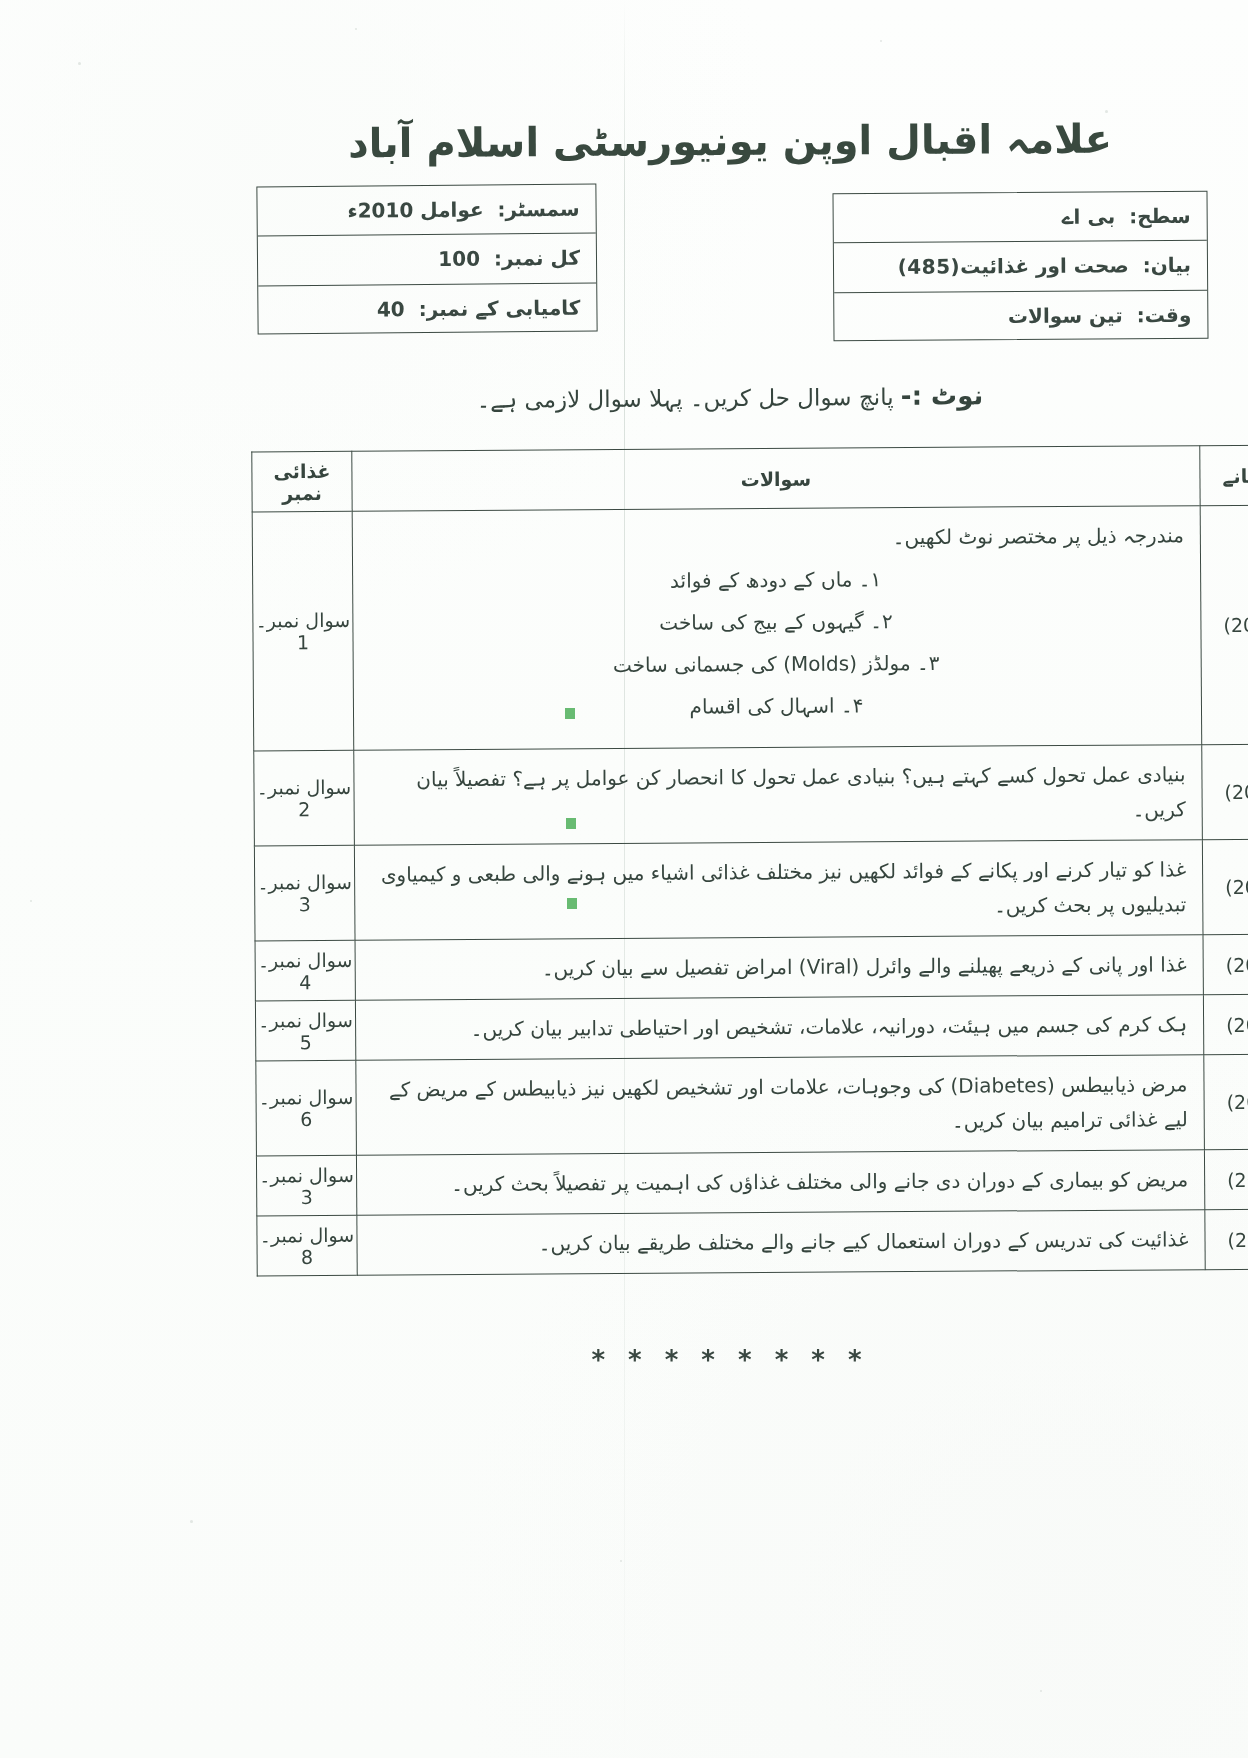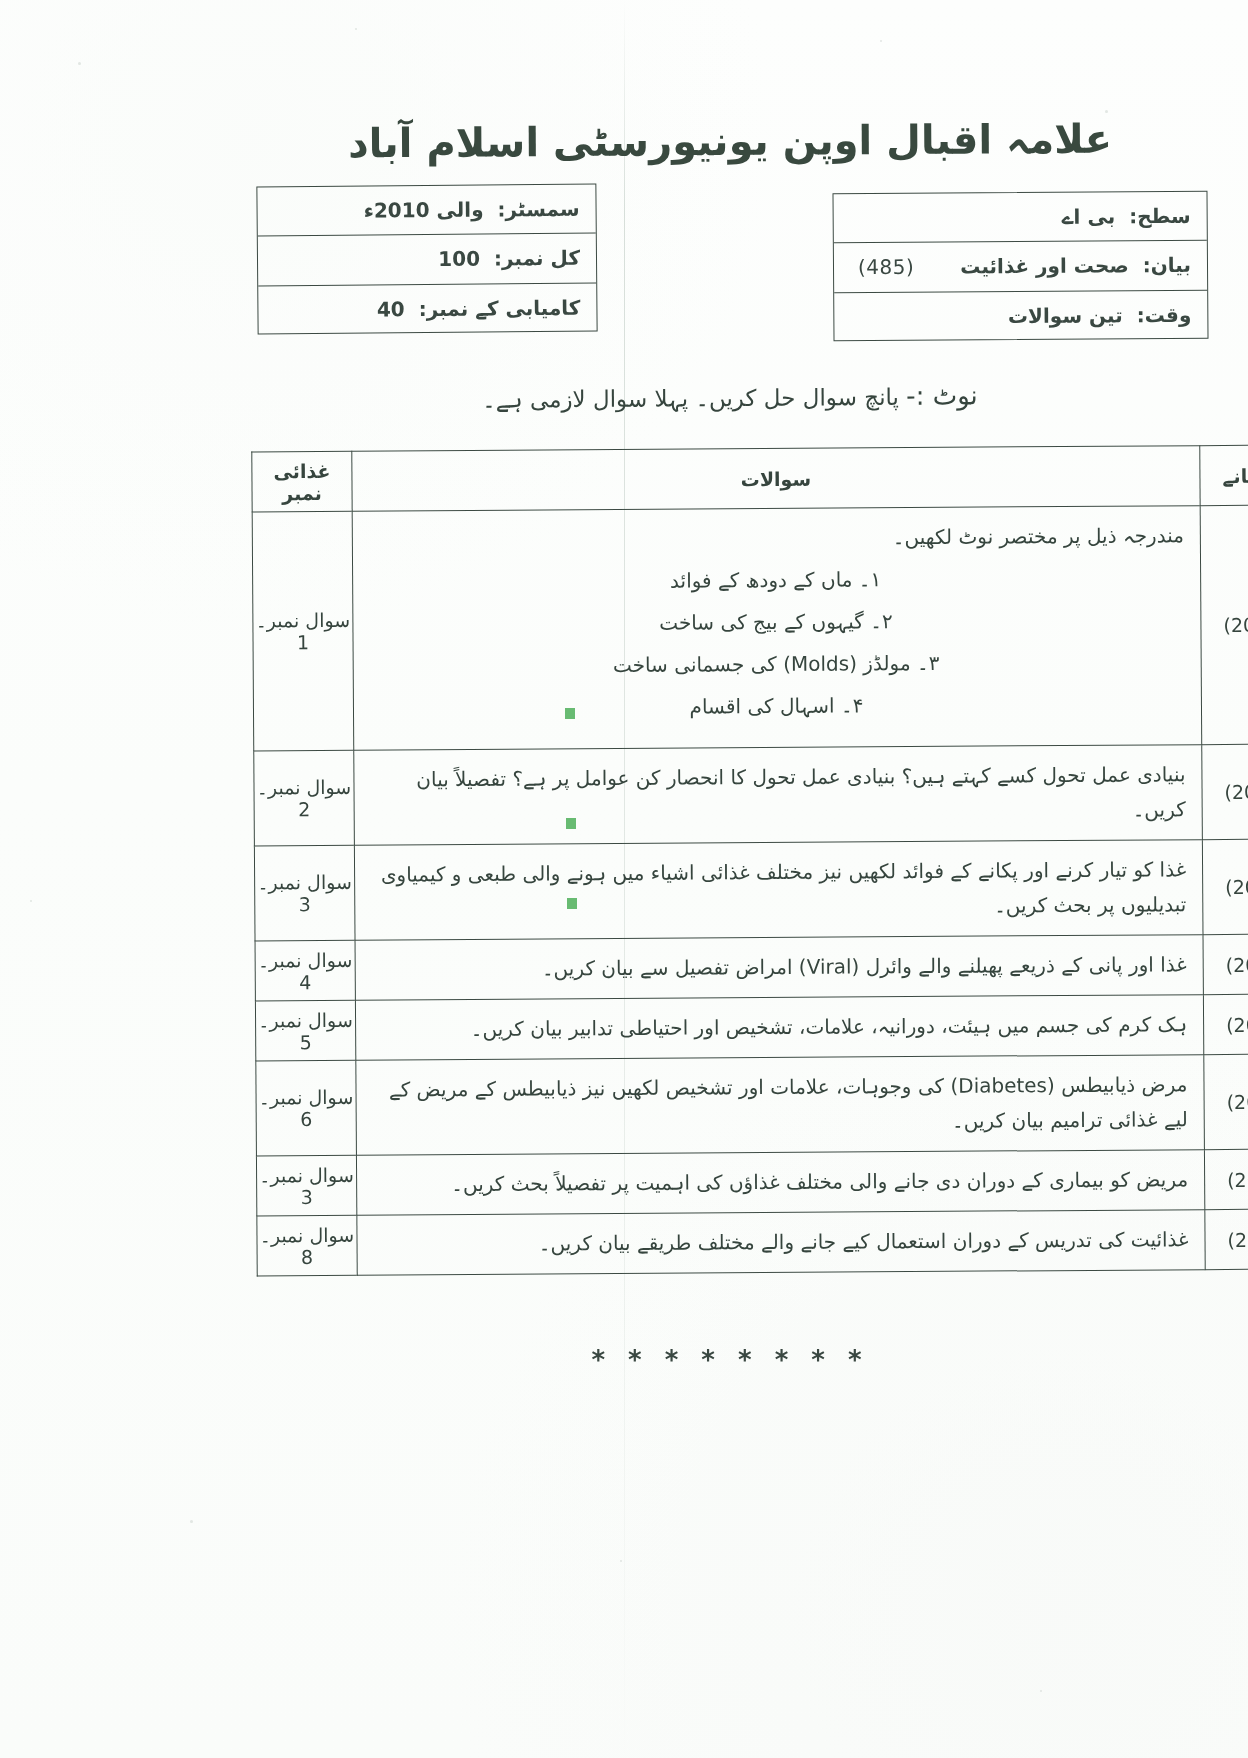--- a/index.html
+++ b/index.html
@@ -63,32 +63,32 @@
     transform:rotate(-0.5deg);
   }
   .hdr-left .hrow{height:49.3px;justify-content:flex-start;}
   .hdr-right{
     top:192px;right:40px;width:375px;height:148px;
     transform:rotate(-0.4deg);
   }
   .hdr-right .hrow{height:49.3px;justify-content:flex-start;}
   .lbl{font-weight:600;}
   .val{margin-right:14px;font-weight:600;}
-  .code{margin-right:46px;font-weight:400;letter-spacing:.5px;}
+  .code{font-weight:700;letter-spacing:.5px;}
 
   
   .note-line{
     position:absolute;top:382px;left:0;right:0;
     text-align:center;
     font-size:23px;
     color:#36453e;
     transform:rotate(-0.4deg);
     white-space:nowrap;
   }
-  .note-line .note-kw{font-weight:400;font-size:26px;}
+  .note-line .note-kw{font-weight:700;font-size:26px;}
 
   
   .qtable{
     position:absolute;
     top:448px;left:42px;
     width:1032px;
     border-collapse:collapse;
     transform:rotate(-0.38deg);
     table-layout:fixed;
   }
@@ -161,21 +161,21 @@
 <div class="greenmark" style="left:566px;top:818px;"></div>
 <div class="greenmark" style="left:567px;top:898px;"></div>
 
 <div class="page">
 
   <div class="doc-title">علامہ اقبال اوپن یونیورسٹی اسلام آباد</div>
 
   <div class="hdr hdr-left">
     <div class="hrow">
       <span class="lbl">سمسٹر:</span>
-      <span class="val">والی 2010ء</span>
+      <span class="val">عوامل 2010ء</span>
     </div>
     <div class="hrow">
       <span class="lbl">کل نمبر:</span>
       <span class="val">100</span>
     </div>
     <div class="hrow">
       <span class="lbl">کامیابی کے نمبر:</span>
       <span class="val">40</span>
     </div>
   </div>

